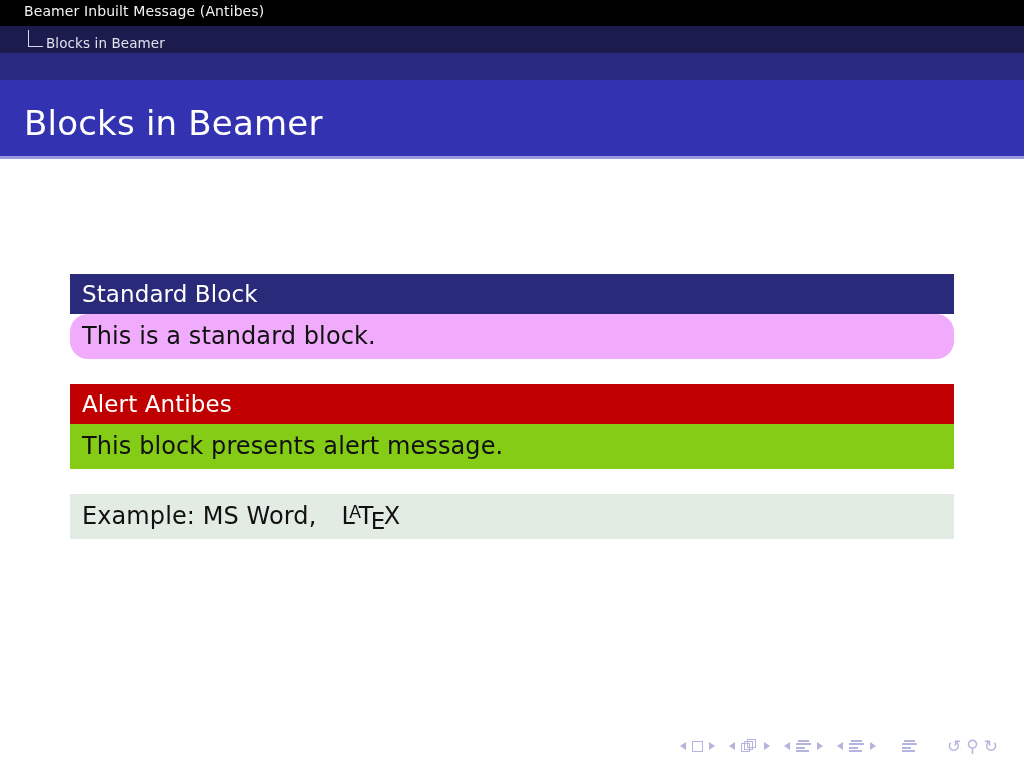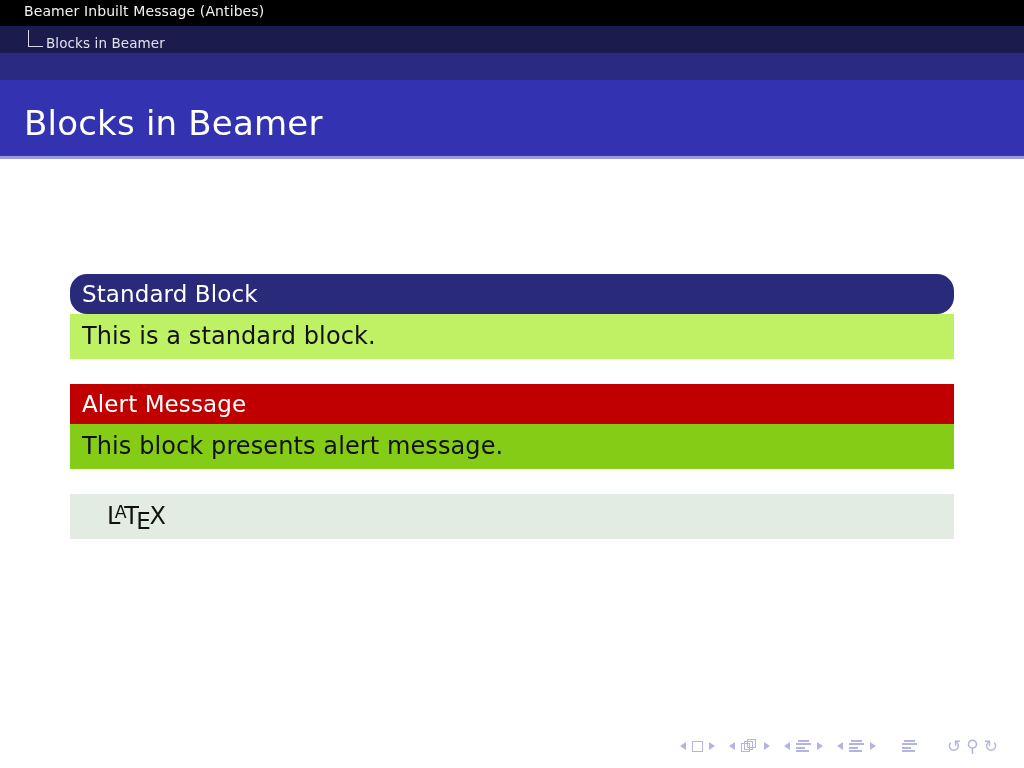--- a/index.html
+++ b/index.html
@@ -118,22 +118,22 @@
     min-height: 45px;
     display: flex;
     align-items: center;
     padding: 4px 12px 6px 12px;
     box-sizing: border-box;
     font-size: 24px;
     color: #111111;
     letter-spacing: 0.1px;
   }
 
-  .block-standard .block-title { background: #2a2a7a; border-radius: 17px; }
-  .block-standard .block-body  { background: #bef264; }
+  .block-standard .block-title { background: #2a2a7a; }
+  .block-standard .block-body  { background: #f0abfc; border-radius: 18px; }
   .block-alert    .block-title { background: #c00000; }
   .block-alert    .block-body  { background: #84cc16; }
   .block-example  .block-title { background: #006400; }
   .block-example  .block-body  { background: #e3ece3; }
 
   
   .latex-logo {
     display: inline-block;
     white-space: nowrap;
     letter-spacing: 0;
@@ -251,26 +251,27 @@
 <div class="frame-title">Blocks in Beamer</div>
 
 <div class="blocks-area">
 
   <div class="block block-standard">
     <div class="block-title">Standard Block</div>
     <div class="block-body">This is a standard block.</div>
   </div>
 
   <div class="block block-alert">
-    <div class="block-title">Alert Message</div>
+    <div class="block-title">Alert Antibes</div>
     <div class="block-body">This block presents alert message.</div>
   </div>
 
   <div class="block block-example">
     <div class="block-body">
+      <span>Example: MS Word, </span>
       <span class="latex-logo">
         <span class="lx-l">L</span><span class="lx-a">A</span><span class="lx-t">T</span><span class="lx-e">E</span><span class="lx-x">X</span>
       </span>
     </div>
   </div>
 
 </div>
 
 <div class="nav-bar">
 

